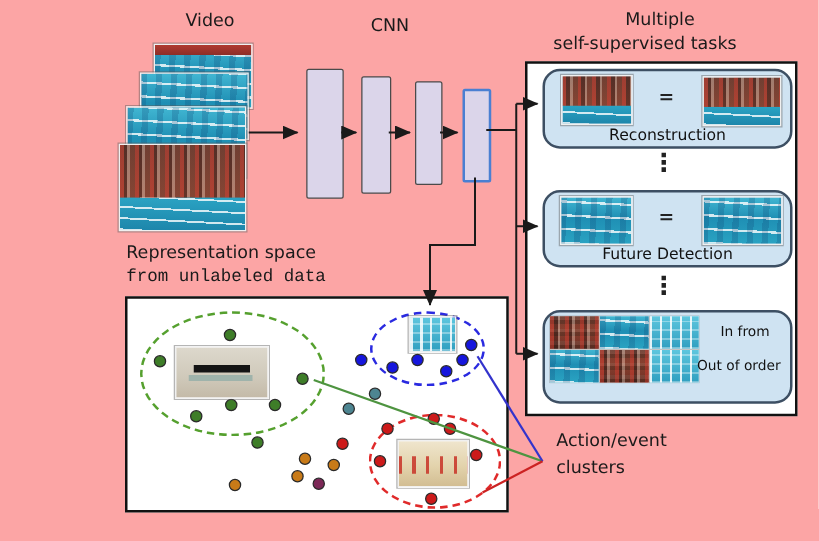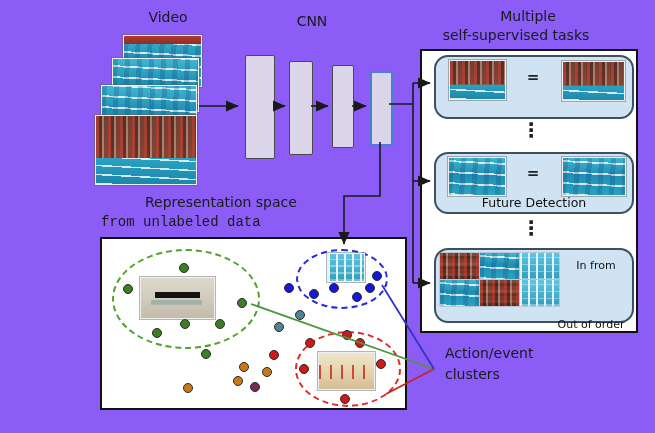--- a/index.html
+++ b/index.html
@@ -1,16 +1,16 @@
 <!DOCTYPE html>
 <html><head>
 <meta charset="utf-8">
 <style>
   html,body{margin:0;padding:0;background:#fff;}
-  .stage{position:relative;width:655px;height:433px;background:#8b5cf6;overflow:hidden;
+  .stage{position:relative;width:655px;height:433px;background:#fca5a5;overflow:hidden;
          font-family:"DejaVu Sans","Liberation Sans",sans-serif;color:#1a1a1a;}
   .abs{position:absolute;}
   .lbl{position:absolute;font-size:14px;font-weight:500;color:#1a1a1a;line-height:20px;}
   .center{text-align:center;}
 
   
   .cnn-rect{position:absolute;background:#dbd5ea;border:1.6px solid #4a4a4a;border-radius:2px;}
   .cnn-rect.embedding{border:2.5px solid #4a7fd2;}
 
   
@@ -91,20 +91,21 @@
     <div class="cnn-rect" style="left:332px;top:65px;width:20px;height:81px;"></div>
     <div class="cnn-rect embedding" style="left:370px;top:71px;width:19px;height:71px;"></div>
   </div>
 
   <div class="outer-box" style="left:420px;top:49px;width:214px;height:280px;"></div>
 
   <div class="task-card" style="left:434px;top:55px;width:196px;height:60px;">
     <div class="img tex-crowd-pool" style="left:13px;top:3px;width:55px;height:38px;"></div>
     <div class="eq" style="left:85px;top:11px;width:24px;text-align:center;">=</div>
     <div class="img tex-crowd-pool" style="left:126px;top:4px;width:61px;height:38px;"></div>
+    <div class="task-label">Reconstruction</div>
   </div>
 
   <div class="vdots" style="left:521px;top:119px;">⋮</div>
 
   <div class="task-card" style="left:434px;top:152px;width:196px;height:58px;">
     <div class="img tex-pool" style="left:12px;top:3px;width:56px;height:37px;"></div>
     <div class="eq" style="left:85px;top:10px;width:24px;text-align:center;">=</div>
     <div class="img tex-pool" style="left:126px;top:3px;width:62px;height:37px;"></div>
     <div class="task-label">Future Detection</div>
   </div>
@@ -114,24 +115,24 @@
   <div class="task-card" style="left:434px;top:248px;width:196px;height:71px;">
     <div class="collage" style="left:4px;top:3px;">
       <div class="tex-crowd"></div>
       <div class="tex-pool"></div>
       <div class="tex-pool-light"></div>
       <div class="tex-pool"></div>
       <div class="tex-crowd"></div>
       <div class="tex-pool-light"></div>
     </div>
     <div class="order-opt" style="left:128px;top:9px;width:64px;">In from</div>
-    <div class="order-opt" style="left:116px;top:36px;width:78px;margin-top:32px;">Out of order</div>
+    <div class="order-opt" style="left:116px;top:36px;width:78px;">Out of order</div>
   </div>
 
-  <div class="lbl" style="left:101px;top:192px;margin-left:44px;">Representation space</div>
+  <div class="lbl" style="left:101px;top:192px;">Representation space</div>
   <div class="lbl" style="left:101px;top:212px;font-family:Liberation Mono, monospace;">from unlabeled data</div>
 
   <div class="repr-box z1" style="left:100px;top:237px;width:303px;height:169px;"></div>
 
   <div class="abs z3">
       <div class="cluster-ellipse" style="left: 112px; top: 249px; width: 144px; height: 96px; border-color: rgb(85, 160, 46);"></div>
       <div class="cluster-ellipse" style="left: 296px; top: 249px; width: 88px; height: 56px; border-color: rgb(42, 42, 224);"></div>
       <div class="cluster-ellipse" style="left: 295px; top: 331px; width: 102px; height: 72px; border-color: rgb(224, 42, 42);"></div>
       <div class="dot" style="left: 179px; top: 263px; background: rgb(62, 125, 40);"></div>
       <div class="dot" style="left: 123px; top: 284px; background: rgb(62, 125, 40);"></div>

